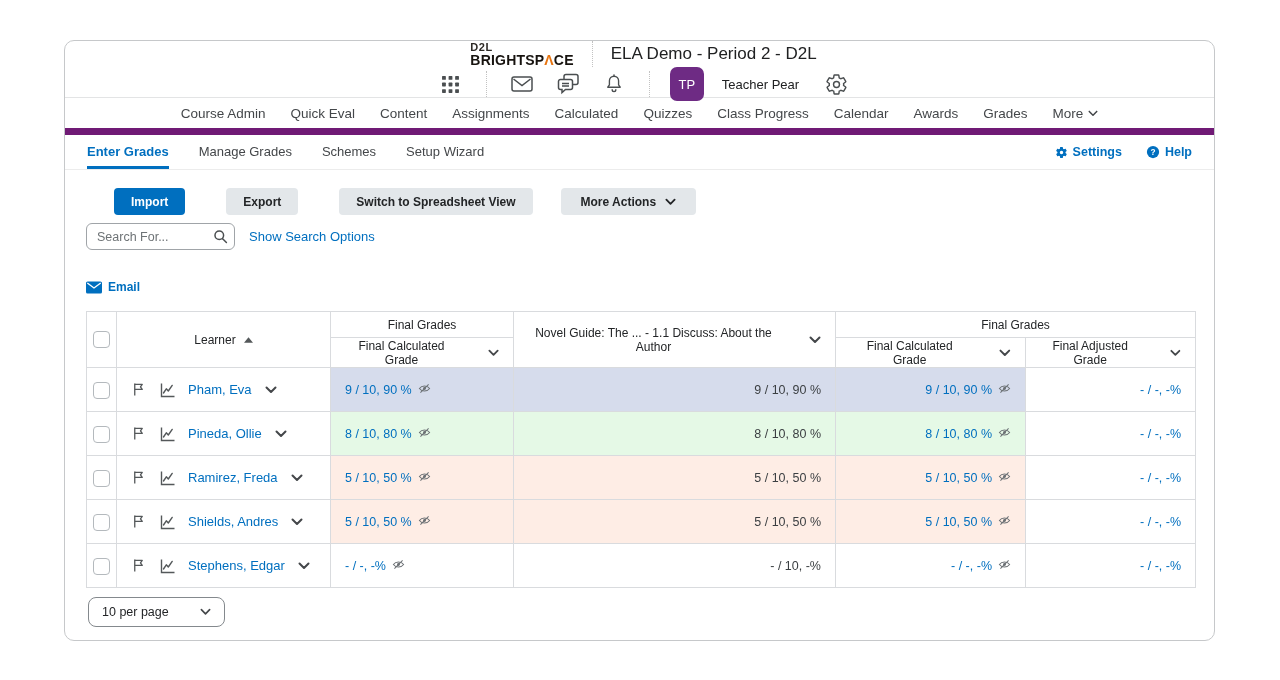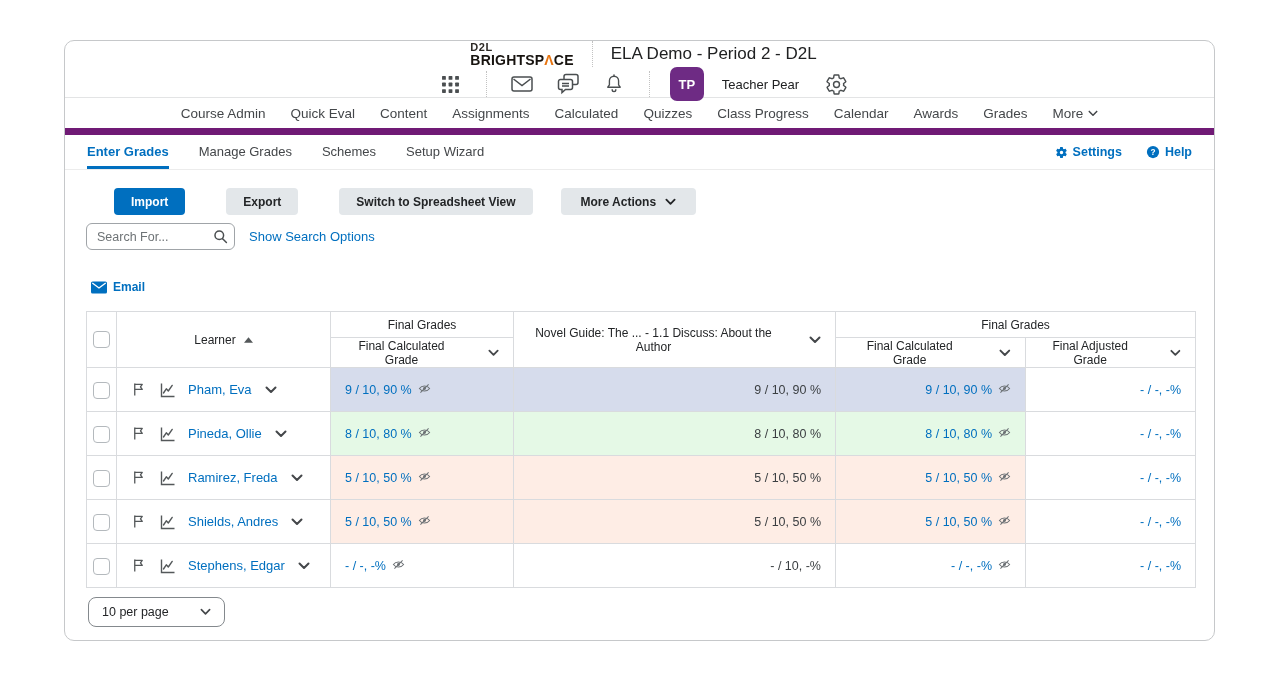--- a/index.html
+++ b/index.html
@@ -15,21 +15,21 @@
   .logo { line-height:1; cursor:pointer; }
   .logo .d2l { font-size:11px; font-weight:bold; letter-spacing:.5px; color:#2e2a26; }
   .logo .bs { font-size:14px; font-weight:bold; letter-spacing:.2px; color:#17130f; }
   .logo .caret { color:#e87511; }
   .vdot { width:0; height:26px; border-left:1px dotted #c2c2c2; margin:0 18px; }
   .course-title { font-size:17px; color:#202122; cursor:pointer; white-space:nowrap; }
   .mb-right { display:flex; align-items:center; gap:16px; }
   .mb-right .vdot { margin:0 4px; }
   .icon-btn { display:flex; align-items:center; justify-content:center; width:30px; height:30px; cursor:pointer; }
   .avatar { width:34px; height:34px; border-radius:7px; background:#6e2b84; color:#fff;
-    font-size:13px; font-weight:bold; display:flex; align-items:center; justify-content:center; cursor:pointer; }
+    font-size:13px; font-weight:normal; display:flex; align-items:center; justify-content:center; cursor:pointer; }
   .user-name { font-size:13px; color:#202122; margin:0 6px 0 2px; cursor:pointer; white-space:nowrap; }
 
   
   .navbar { height:37px; display:flex; align-items:center; justify-content:center; gap:25px;
     border-bottom:7px solid #701a75; }
   .nav-item { font-size:13.5px; color:#44474a; cursor:pointer; white-space:nowrap; display:flex; align-items:center; gap:5px; }
 
   
   .tabs-row { height:35px; display:flex; align-items:stretch; padding:0 22px;
     border-bottom:1px solid #ececec; }
@@ -46,21 +46,21 @@
     padding:0 17px; background:#e3e7ea; color:#232527; cursor:pointer; display:flex; align-items:center; gap:9px;margin-left:28px; }
   .btn.primary { background:#006fbf; color:#fff; }
   .btn.more { margin-left:15px; padding:0 20px; }
   .search-row { margin-top:8px; display:flex; align-items:center; gap:14px; }
   .search-box { position:relative; width:149px; }
   .search-box input { width:100%; height:27px; border:1px solid #a0a4a8; border-radius:6px;
     padding:0 28px 0 10px; font-family:inherit; font-size:12.5px; color:#444; outline:none; }
   .search-box input::placeholder { color:#6e7376; }
   .search-box .mag { position:absolute; right:7px; top:6px; cursor:pointer; }
   .link { color:#006fbf; font-size:13px; cursor:pointer; }
-  .email-row { margin-top:27px; margin-left:5px; height:20px; display:flex; align-items:center; }
+  .email-row { margin-top:27px; height:20px; display:flex; align-items:center; }
   .email-link { display:flex; align-items:center; gap:6px; color:#006fbf; font-size:12px; font-weight:bold; cursor:pointer; }
 
   
   table.grades { margin-top:14px; border-collapse:collapse; table-layout:fixed; width:1109px; }
   .grades th, .grades td { border:1px solid #d9dbde; font-weight:normal; }
   .grades thead th { font-size:12px; color:#232527; background:#fff; }
   .grades .group-th { height:26px; text-align:center; }
   .grades .col-th { height:30px; }
   .th-flex { display:flex; align-items:center; gap:30px; padding:0 14px; }
   .th-center { display:flex; align-items:center; justify-content:center; gap:8px; }

